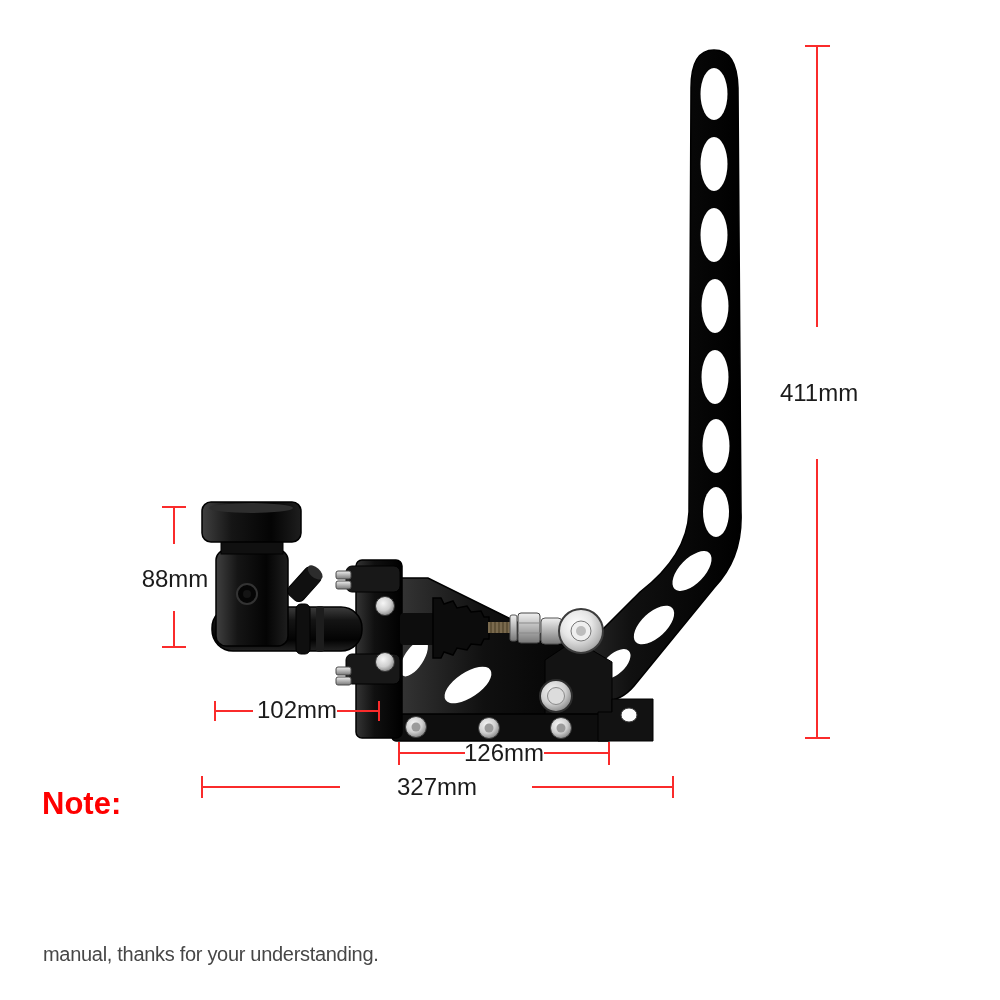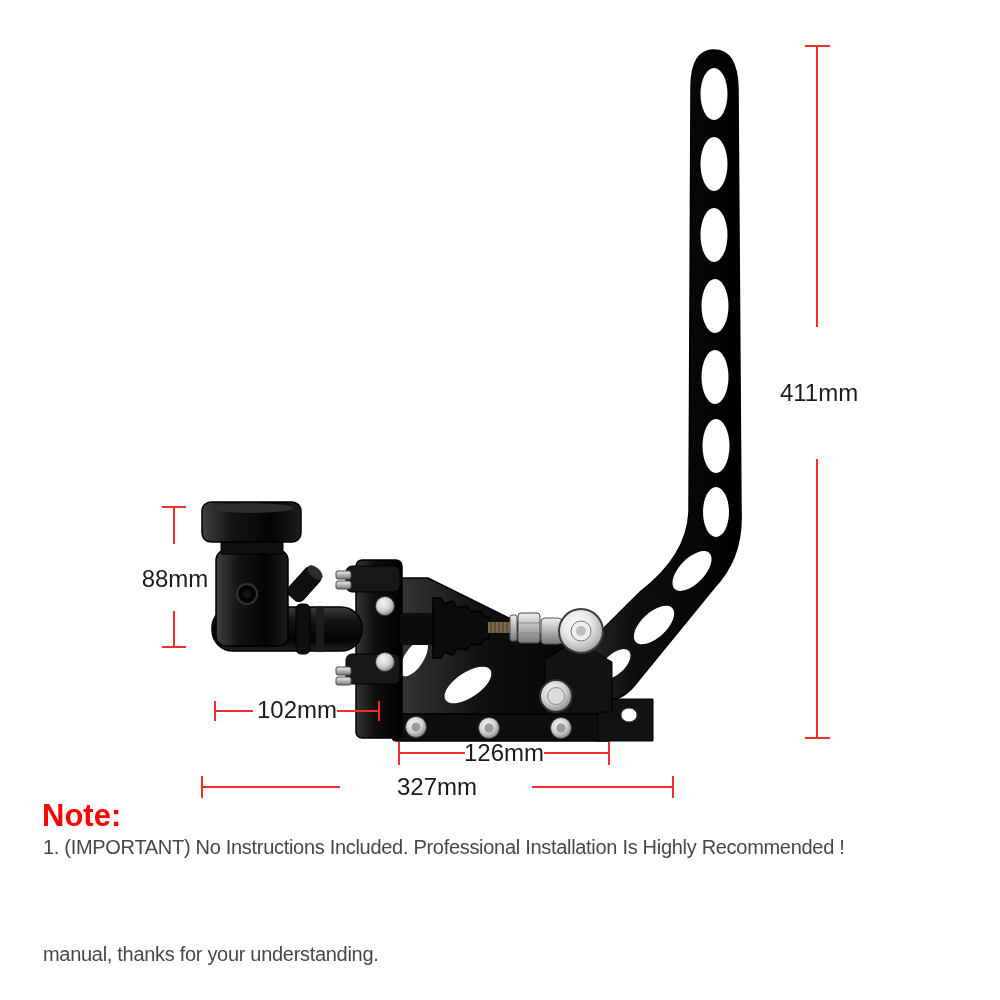--- a/index.html
+++ b/index.html
@@ -10,21 +10,21 @@
   }
   #product-svg{position:absolute;left:0;top:0;width:1000px;height:1000px;}
   .dim-group{position:absolute;inset:0;pointer-events:none;}
   .dim{position:absolute;background:var(--red);}
   .dim-label{
     position:absolute;font-size:24px;color:#1b1b1b;text-align:center;
     white-space:nowrap;line-height:1.1;
   }
   .note-heading{
     position:absolute;left:42px;top:786px;font-size:31px;font-weight:bold;
-    color:#fe0000;letter-spacing:0px;margin-top:12px;
+    color:#fe0000;letter-spacing:0px;
   }
   .note-line{
     position:absolute;left:43px;font-size:20px;letter-spacing:-0.3px;
     color:#474747;white-space:nowrap;
   }
 </style>
 </head>
 <body>
 
 <div id="canvas">
@@ -204,17 +204,16 @@
   <div class="dim-group">
     <i class="dim" style="left:201px;top:776px;width:2px;height:22px"></i>
     <i class="dim" style="left:202px;top:786px;width:138px;height:2px"></i>
     <span class="dim-label" style="left:397px;top:774px;width:80px">327mm</span>
     <i class="dim" style="left:532px;top:786px;width:141px;height:2px"></i>
     <i class="dim" style="left:672px;top:776px;width:2px;height:22px"></i>
   </div>
 
   <div class="dim-group">
     <div class="note-heading">Note:</div>
-    <div class="note-line" style="top:836px">1. (IMPORTANT) No Instructions Included. Professional Installation Is Highly Recommended !</div>
     <div class="note-line" style="top:943px">manual, thanks for your understanding.</div>
   </div>
 
 </div>
 
 </body></html>

